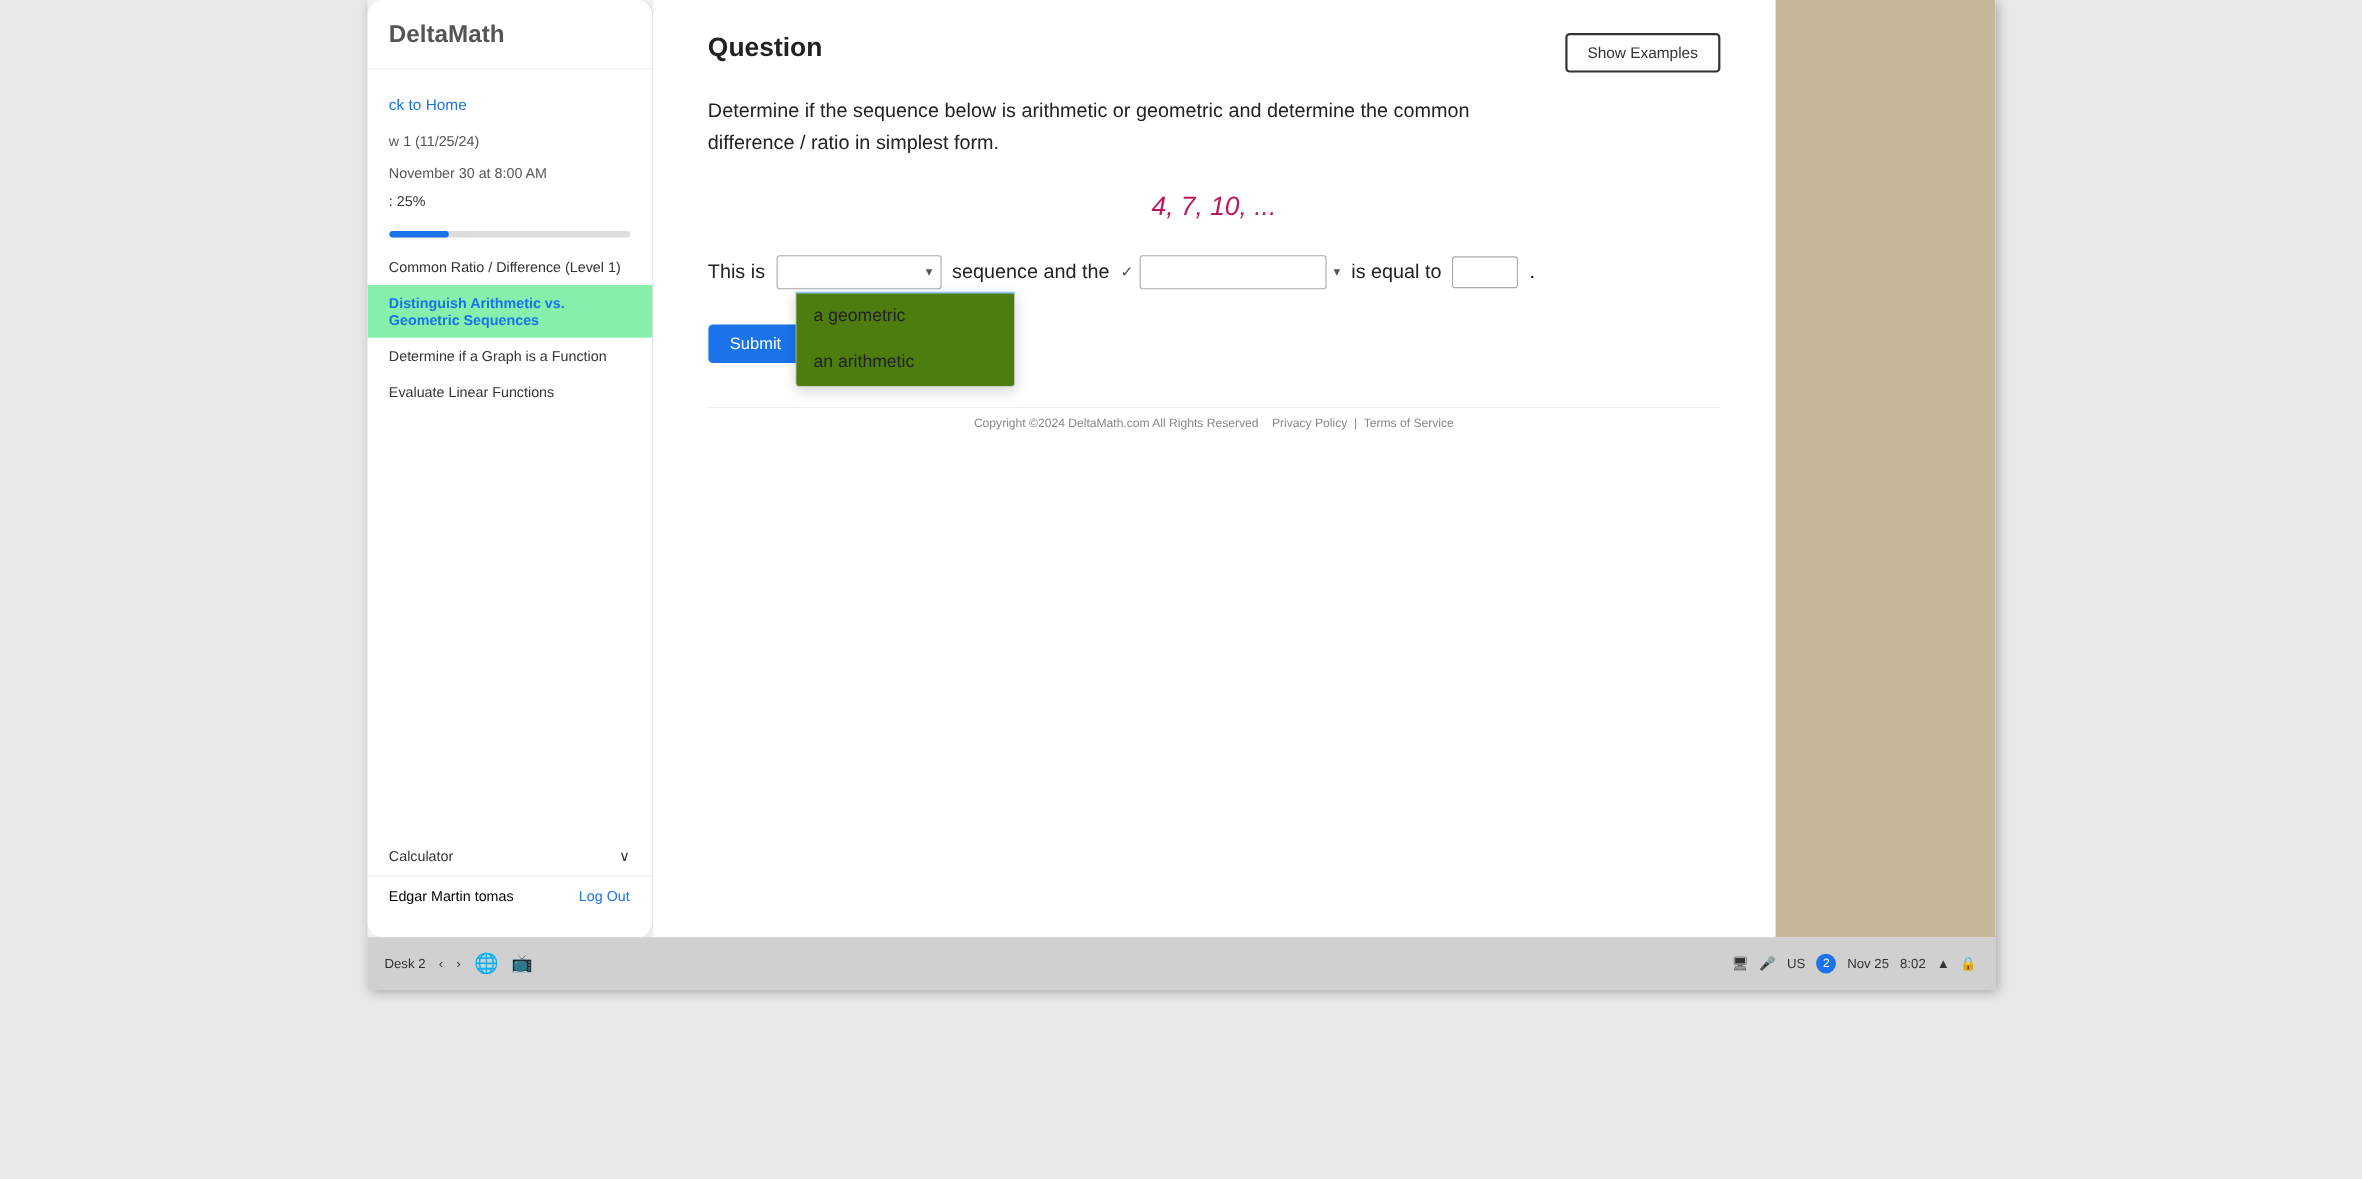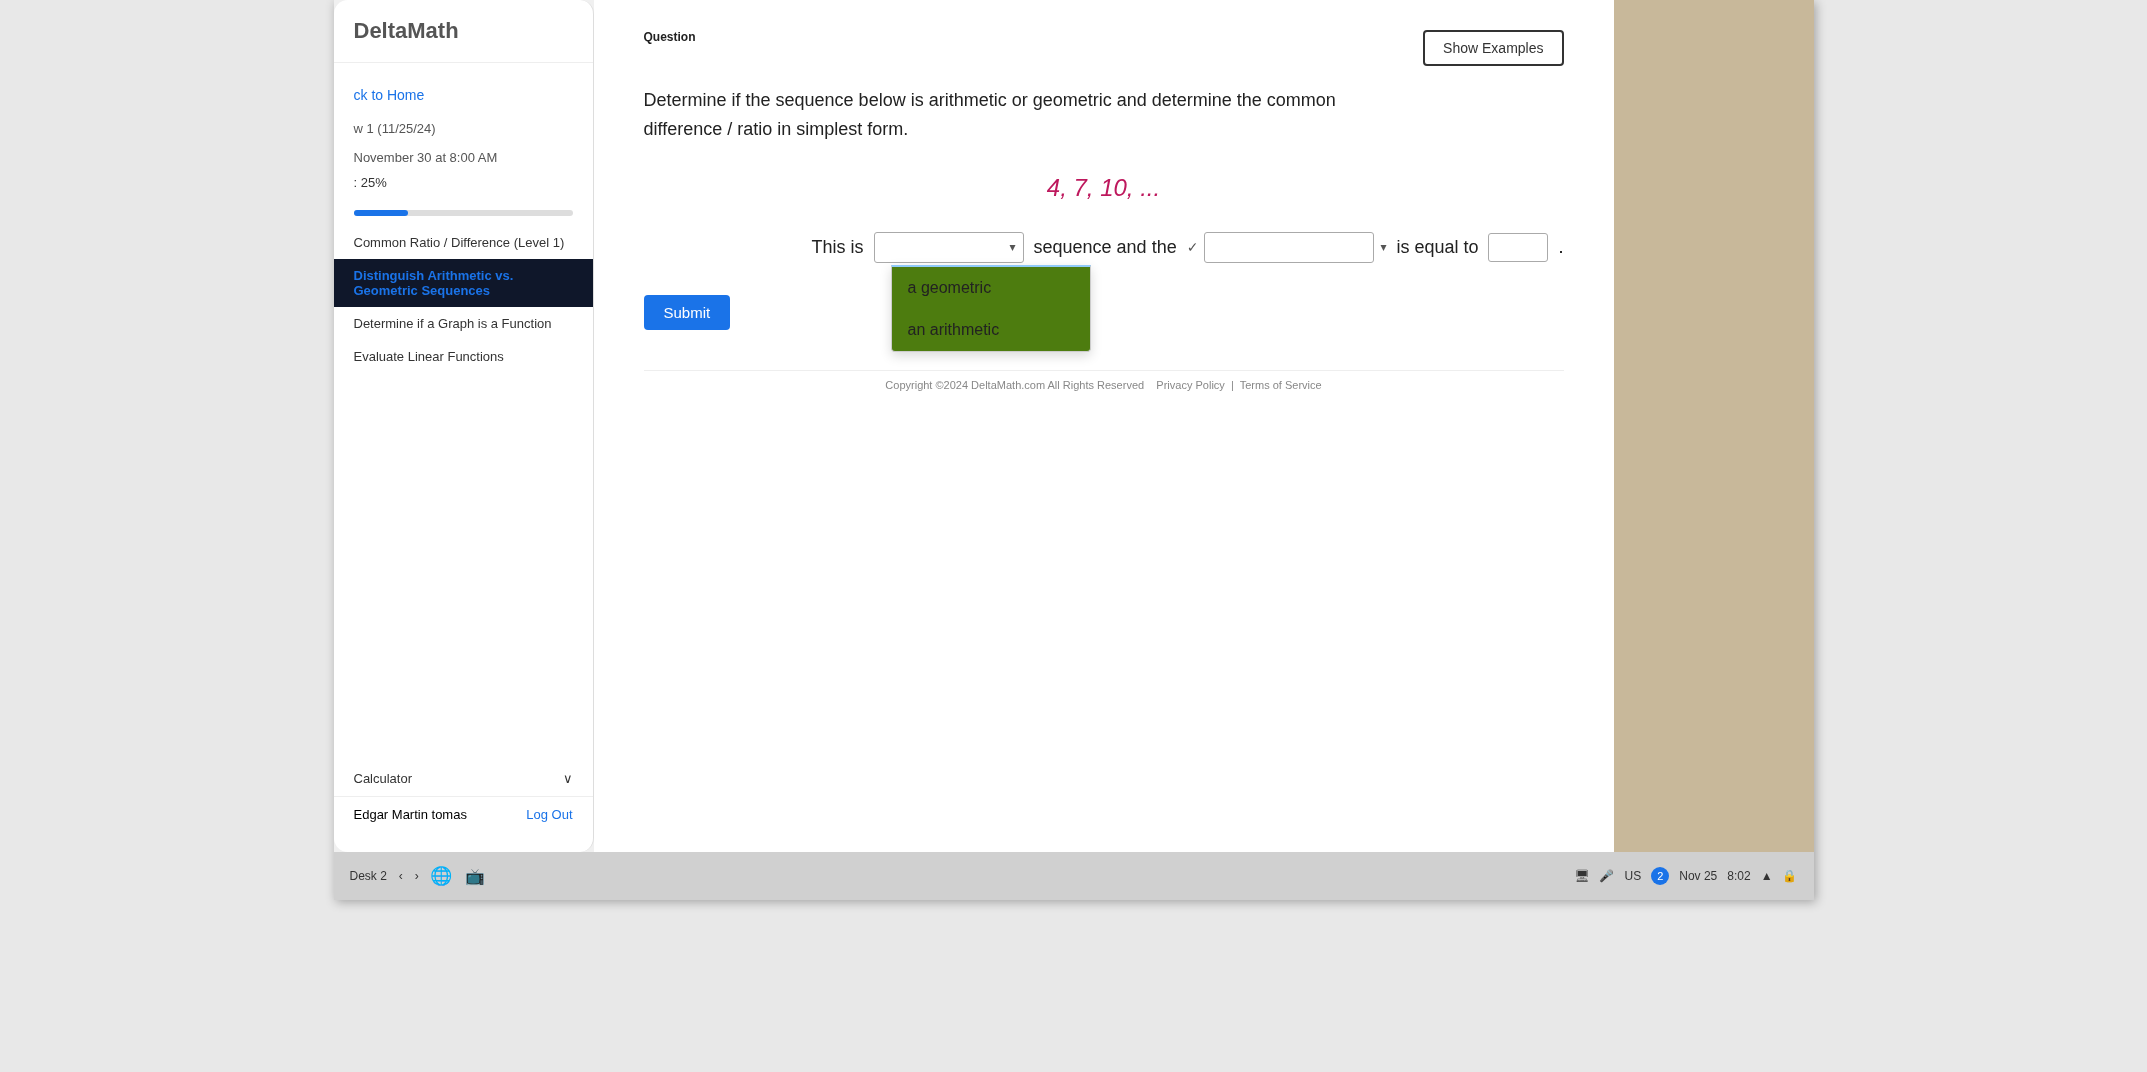--- a/index.html
+++ b/index.html
@@ -115,21 +115,21 @@
     }
 
     .sidebar-menu-item {
       padding: 9px 20px;
       font-size: 13px;
       color: #333;
       cursor: pointer;
       display: block;
     }
     .sidebar-menu-item.active {
-      background: #0f172a;
+      background: #86efac;
       color: #1a73e8;
       font-weight: bold;
     }
 
     .sidebar-bottom {
       padding: 10px 20px;
       border-top: 1px solid #eee;
       display: flex;
       align-items: center;
       justify-content: space-between;
@@ -156,21 +156,21 @@
     }
 
     .question-header {
       display: flex;
       justify-content: space-between;
       align-items: flex-start;
       margin-bottom: 20px;
     }
 
     .question-title {
-      font-size: 12px;
+      font-size: 24px;
       font-weight: bold;
       color: #222;
     }
 
     .show-examples-btn {
       border: 2px solid #333;
       background: #fff;
       padding: 8px 18px;
       font-size: 14px;
       cursor: pointer;
@@ -212,21 +212,20 @@
       margin-left: 8px;
     }
 
     .answer-row {
       display: flex;
       align-items: center;
       gap: 10px;
       margin-top: 16px;
       flex-wrap: wrap;
       position: relative;
-      justify-content: flex-end;
     }
 
     .this-is-label {
       font-size: 18px;
       color: #222;
     }
 
     .dropdown-wrapper {
       position: relative;
       display: inline-block;

